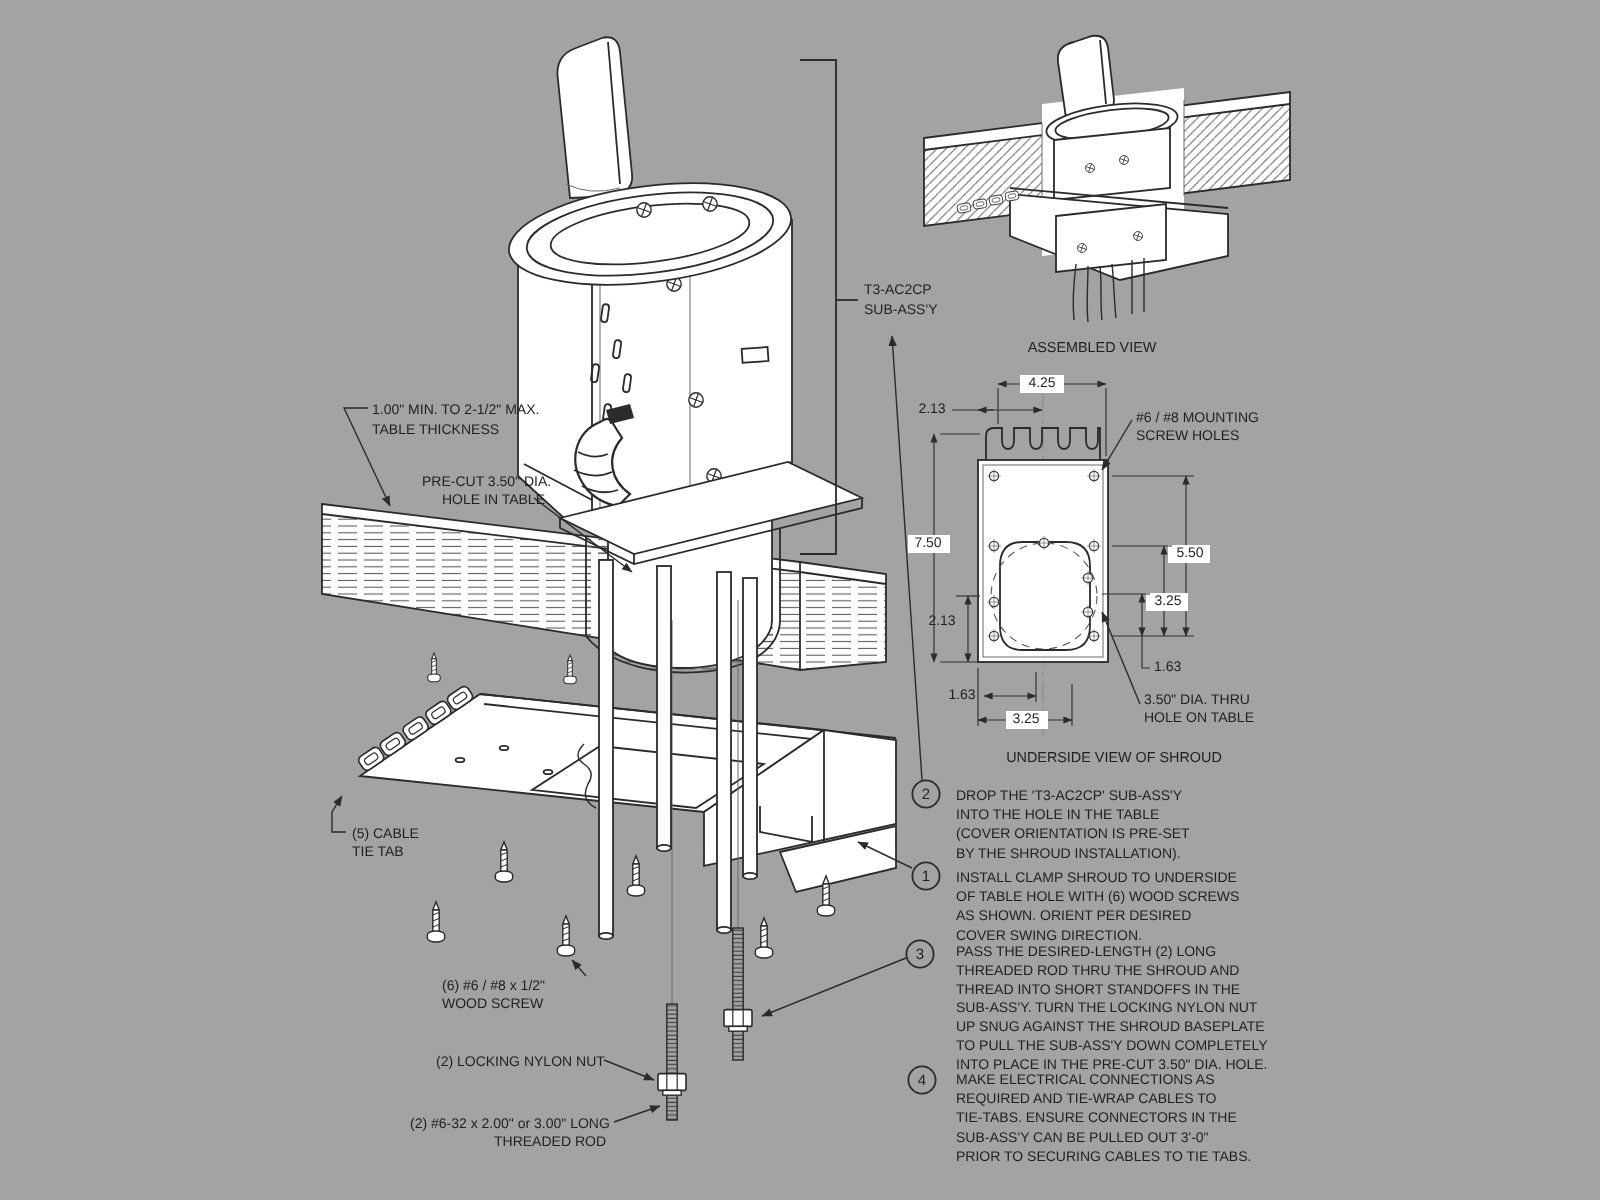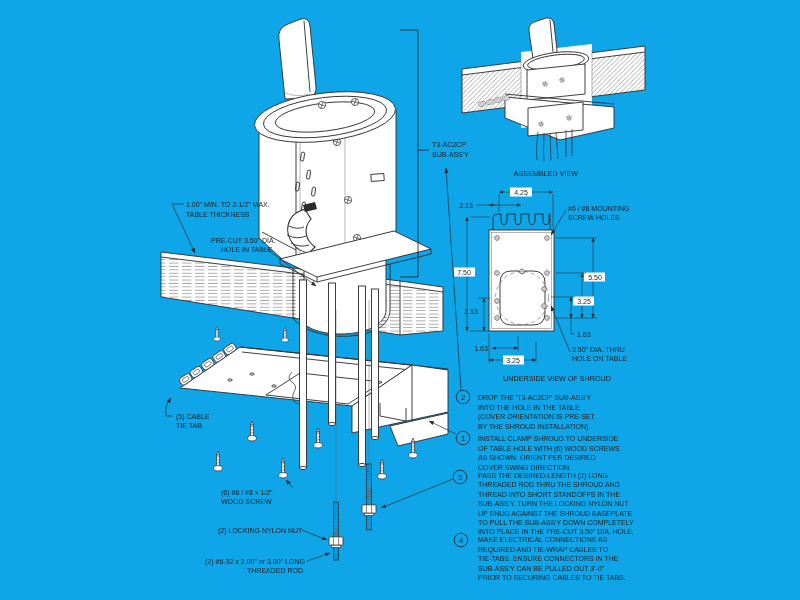--- a/index.html
+++ b/index.html
@@ -1,16 +1,16 @@
 <!DOCTYPE html>
 <html><head>
 <meta charset="utf-8">
 <style>
   html,body{margin:0;padding:0;background:#ffffff;}
-  .sheet{width:800px;height:600px;position:relative;background:#0ea5e9;overflow:hidden;}
+  .sheet{width:800px;height:600px;position:relative;background:#a3a3a3;overflow:hidden;}
   svg{display:block;}
   svg text{font-family:"Liberation Sans","DejaVu Sans",sans-serif;fill:#1f1f1f;}
   .t{font-size:7px;}
   .dim{font-size:7px;text-anchor:middle;dominant-baseline:central;}
   .diml{font-size:7px;dominant-baseline:central;}
   .cap{font-size:7.2px;text-anchor:middle;}
   .num{font-size:7.5px;text-anchor:middle;dominant-baseline:central;}
   .ln{stroke:#2b2b2b;stroke-width:0.9;fill:none;}
   .lnw{stroke:#2b2b2b;stroke-width:0.9;fill:#ffffff;}
   .thin{stroke:#6a6a6a;stroke-width:0.5;fill:none;}

